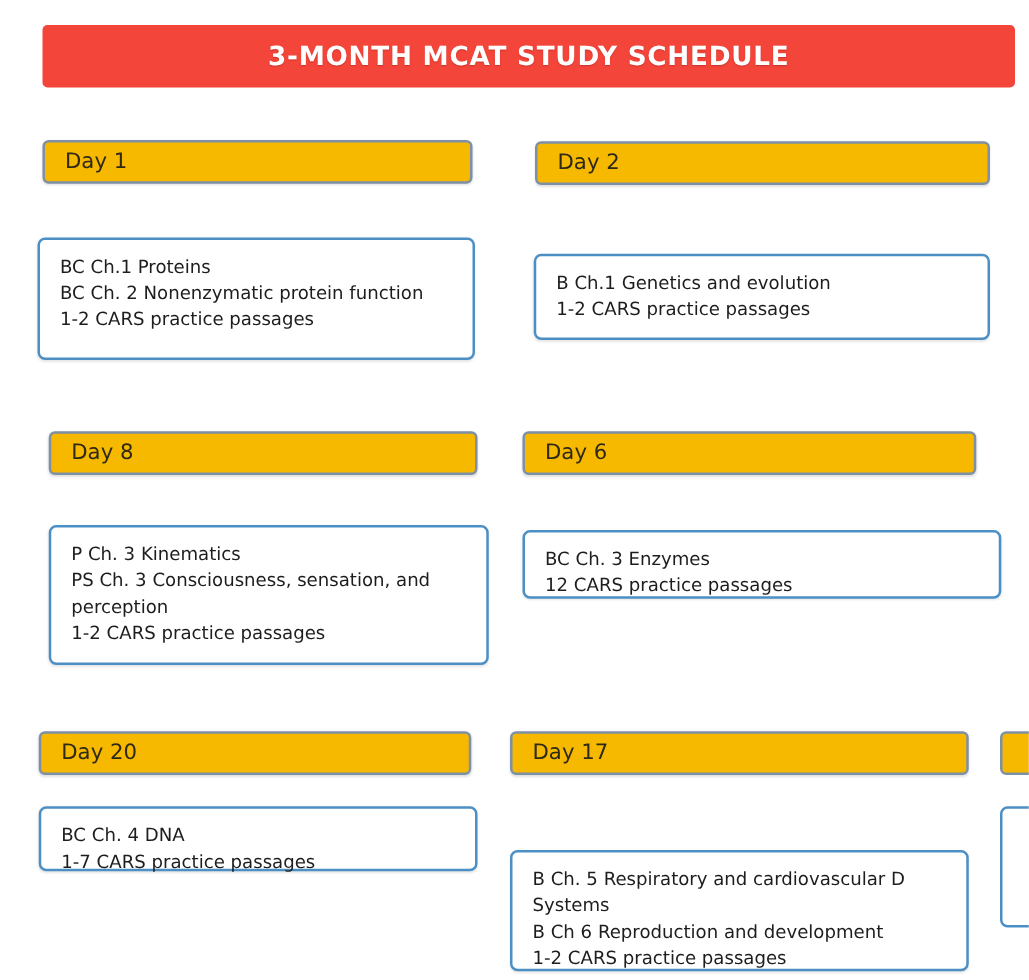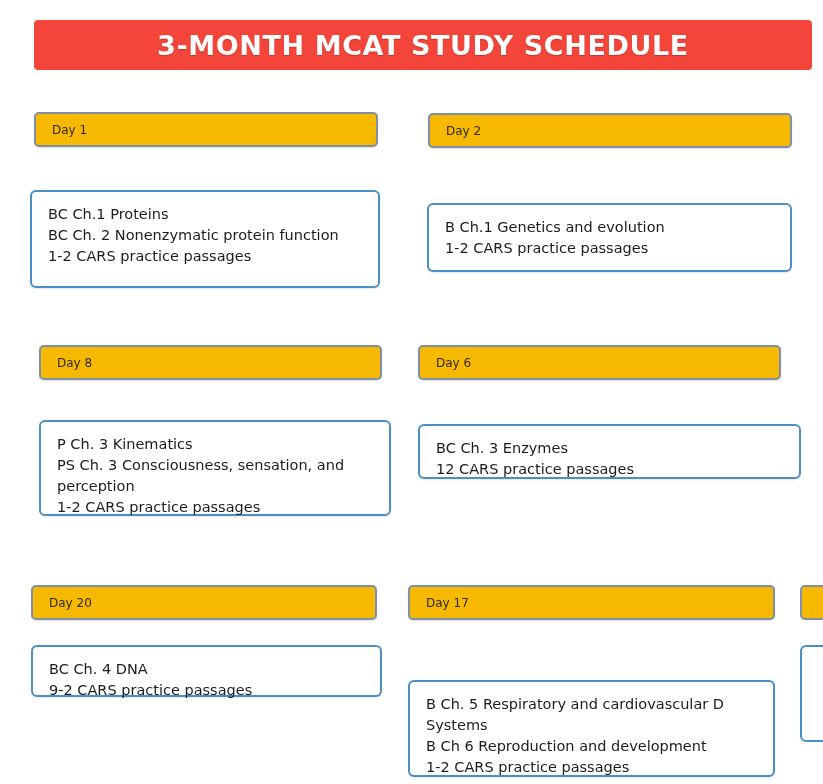--- a/index.html
+++ b/index.html
@@ -26,41 +26,41 @@
     background: #F4453A;
     border-radius: 4px;
     display: flex;
     align-items: center;
     justify-content: center;
     box-sizing: border-box;
   }
   .title-banner .title-text {
     color: #ffffff;
     font-family: "DejaVu Sans", "Liberation Sans", sans-serif;
-    font-size: 27px;
+    font-size: 21px;
     font-weight: bold;
     letter-spacing: 0.6px;
     text-align: center;
     white-space: nowrap;
     text-shadow: 0 1px 1px rgba(120,20,12,0.35);
   }
 
   .day-bar {
     position: absolute;
     box-sizing: border-box;
     background: #F7B800;
     border: 2px solid #7D90A6;
     border-radius: 5px;
     display: flex;
     align-items: center;
     box-shadow: 0 1px 2px rgba(0,0,0,0.13);
   }
   .day-bar .day-label {
     color: #2e2a16;
-    font-size: 12px;
+    font-size: 17px;
     line-height: 1;
     padding-left: 16px;
     white-space: nowrap;
     font-family: "DejaVu Sans", "Liberation Sans", sans-serif;
   }
 
   .content-box {
     position: absolute;
     box-sizing: border-box;
     background: #ffffff;
@@ -113,40 +113,40 @@
   <span class="day-label">Day 2</span>
 </div>
 <div class="content-box" style="left:427px; top:203px; width:365px; height:69px;">
   <div class="content-text">B Ch.1 Genetics and evolution
 1-2 CARS practice passages</div>
 </div>
 
 <div class="day-bar" style="left:39px; top:345px; width:343px; height:35px;">
   <span class="day-label">Day 8</span>
 </div>
-<div class="content-box" style="left:39px; top:420px; width:352px; height:96px;">
+<div class="content-box" style="left:39px; top:420px; width:352px; height:112px;">
   <div class="content-text">P Ch. 3 Kinematics
 PS Ch. 3 Consciousness, sensation, and perception
 1-2 CARS practice passages</div>
 </div>
 
 <div class="day-bar" style="left:418px; top:345px; width:363px; height:35px;">
   <span class="day-label">Day 6</span>
 </div>
 <div class="content-box" style="left:418px; top:424px; width:383px; height:55px;">
   <div class="content-text">BC Ch. 3 Enzymes
 12 CARS practice passages</div>
 </div>
 
 <div class="day-bar" style="left:31px; top:585px; width:346px; height:35px;">
   <span class="day-label">Day 20</span>
 </div>
 <div class="content-box" style="left:31px; top:645px; width:351px; height:52px;">
   <div class="content-text">BC Ch. 4 DNA
-9-2 CARS practice passages</div>
+1-7 CARS practice passages</div>
 </div>
 
 <div class="day-bar" style="left:408px; top:585px; width:367px; height:35px;">
   <span class="day-label">Day 17</span>
 </div>
 <div class="content-box" style="left:408px; top:645px; width:367px; height:97px;margin-top:35px;">
   <div class="content-text">B Ch. 5 Respiratory and cardiovascular D Systems
 B Ch 6 Reproduction and development
 1-2 CARS practice passages</div>
 </div>

